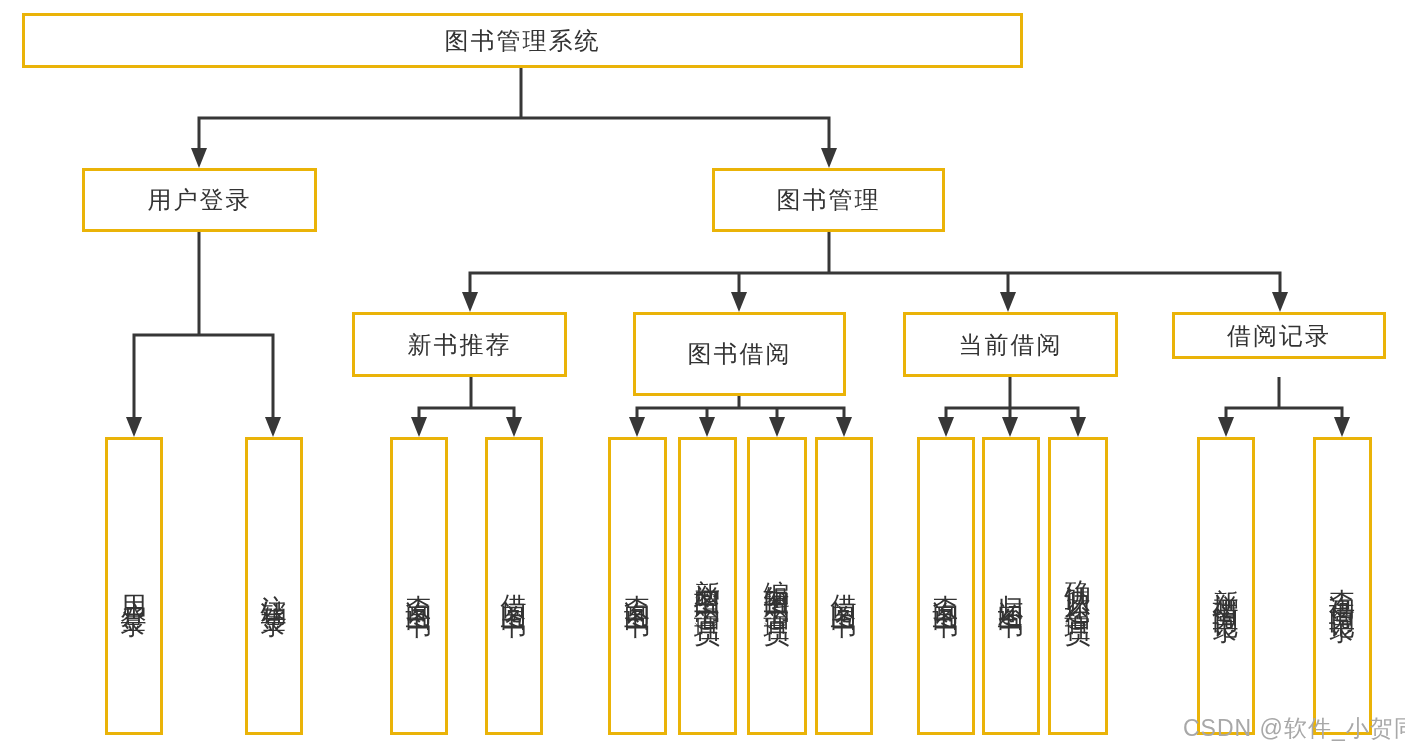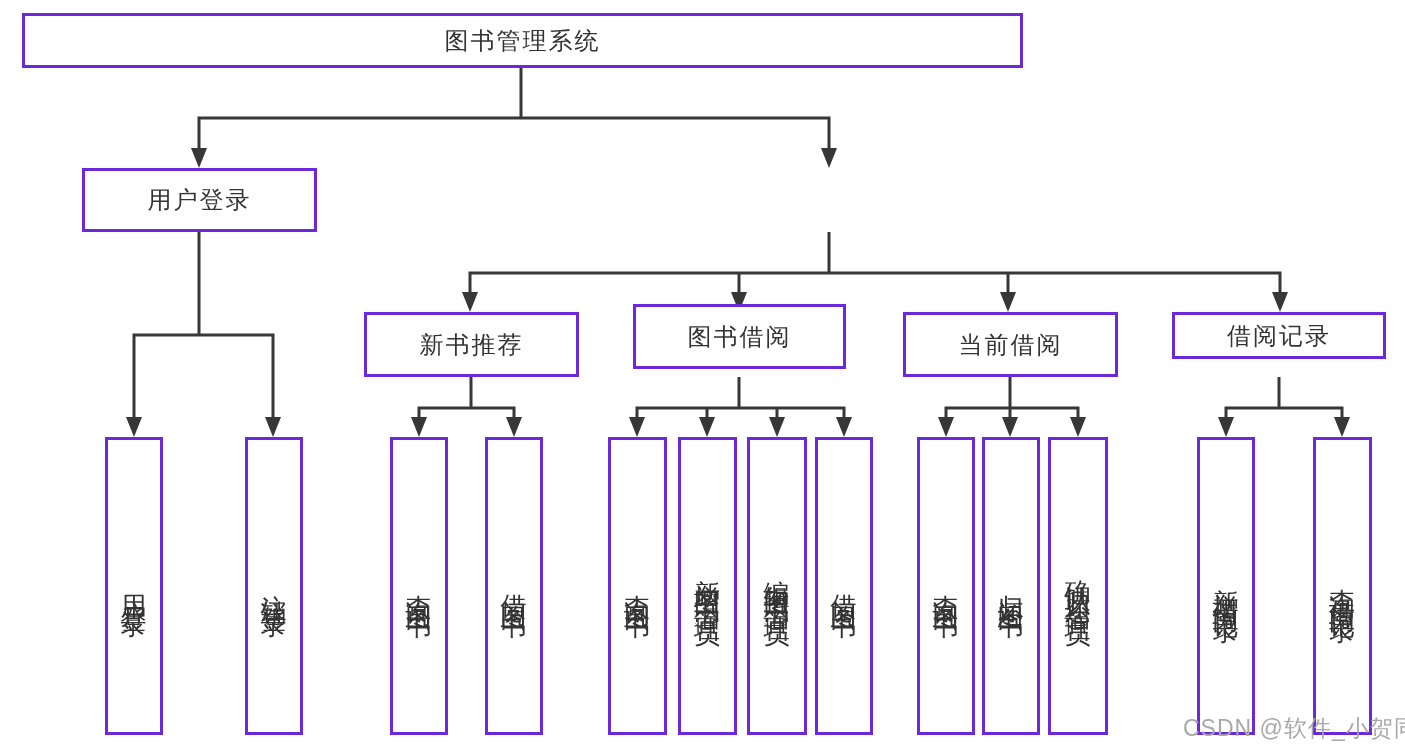--- a/index.html
+++ b/index.html
@@ -13,21 +13,21 @@
     overflow: hidden;
   }
   .wires {
     position: absolute;
     left: 0; top: 0;
     width: 1405px; height: 747px;
     pointer-events: none;
   }
   .box {
     position: absolute;
-    border: 3px solid #6d28d9;
+    border: 3px solid #eab308;
     background: #ffffff;
     color: #333333;
     display: flex;
     align-items: center;
     justify-content: center;
     line-height: 1;
   }
   .box.h {
     font-size: 24px;
     letter-spacing: 2px;
@@ -98,23 +98,24 @@
 
     <path d="M1279,377 V408"></path>
     <path d="M1226,417 V408 H1342 V417"></path>
     <polygon fill="#373737" stroke="none" points="1226,437 1218,417 1234,417"></polygon>
     <polygon fill="#373737" stroke="none" points="1342,437 1334,417 1350,417"></polygon>
   </svg>
 
   <div class="box h" style="left:22px; top:13px; width:1001px; height:55px;">图书管理系统</div>
 
   <div class="box h" style="left:82px; top:168px; width:235px; height:64px;">用户登录</div>
+  <div class="box h" style="left:712px; top:168px; width:233px; height:64px;">图书管理</div>
 
-  <div class="box h" style="left:364px; top:312px; width:215px; height:65px;">新书推荐</div>
-  <div class="box h" style="left:633px; top:304px; width:213px; height:65px;">图书借阅</div>
+  <div class="box h" style="left:352px; top:312px; width:215px; height:65px;">新书推荐</div>
+  <div class="box h" style="left:633px; top:312px; width:213px; height:84px;">图书借阅</div>
   <div class="box h" style="left:903px; top:312px; width:215px; height:65px;text-align:right;">当前借阅</div>
   <div class="box h" style="left:1172px; top:312px; width:214px; height:47px;">借阅记录</div>
 
   <div class="box v" style="left:105px; top:437px; width:58px; height:298px;">用户登录</div>
   <div class="box v" style="left:245px; top:437px; width:58px; height:298px;">注销登录</div>
 
   <div class="box v" style="left:390px; top:437px; width:58px; height:298px;">查询图书</div>
   <div class="box v" style="left:485px; top:437px; width:58px; height:298px;">借阅图书</div>
 
   <div class="box v" style="left:608px; top:437px; width:59px; height:298px;">查询图书</div>

